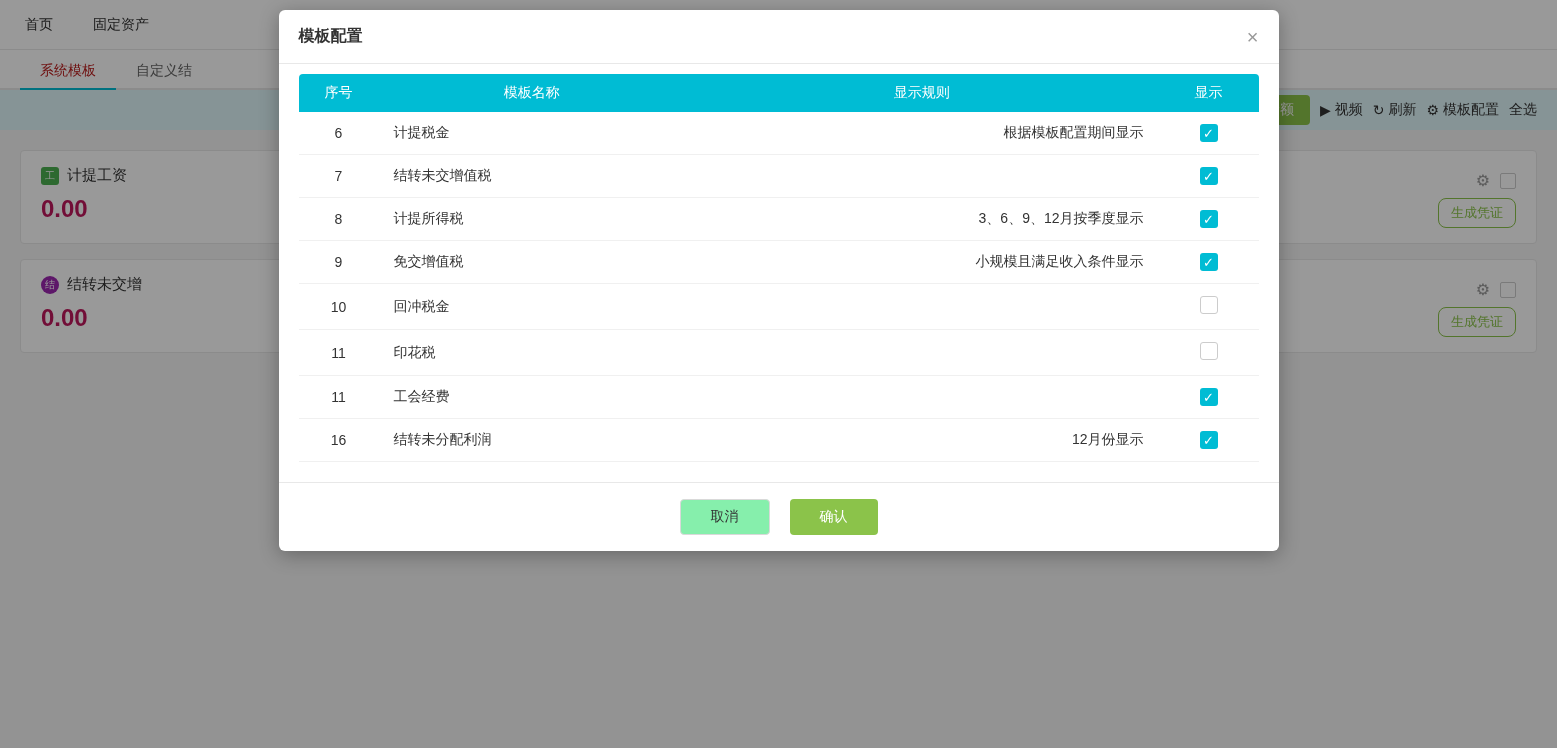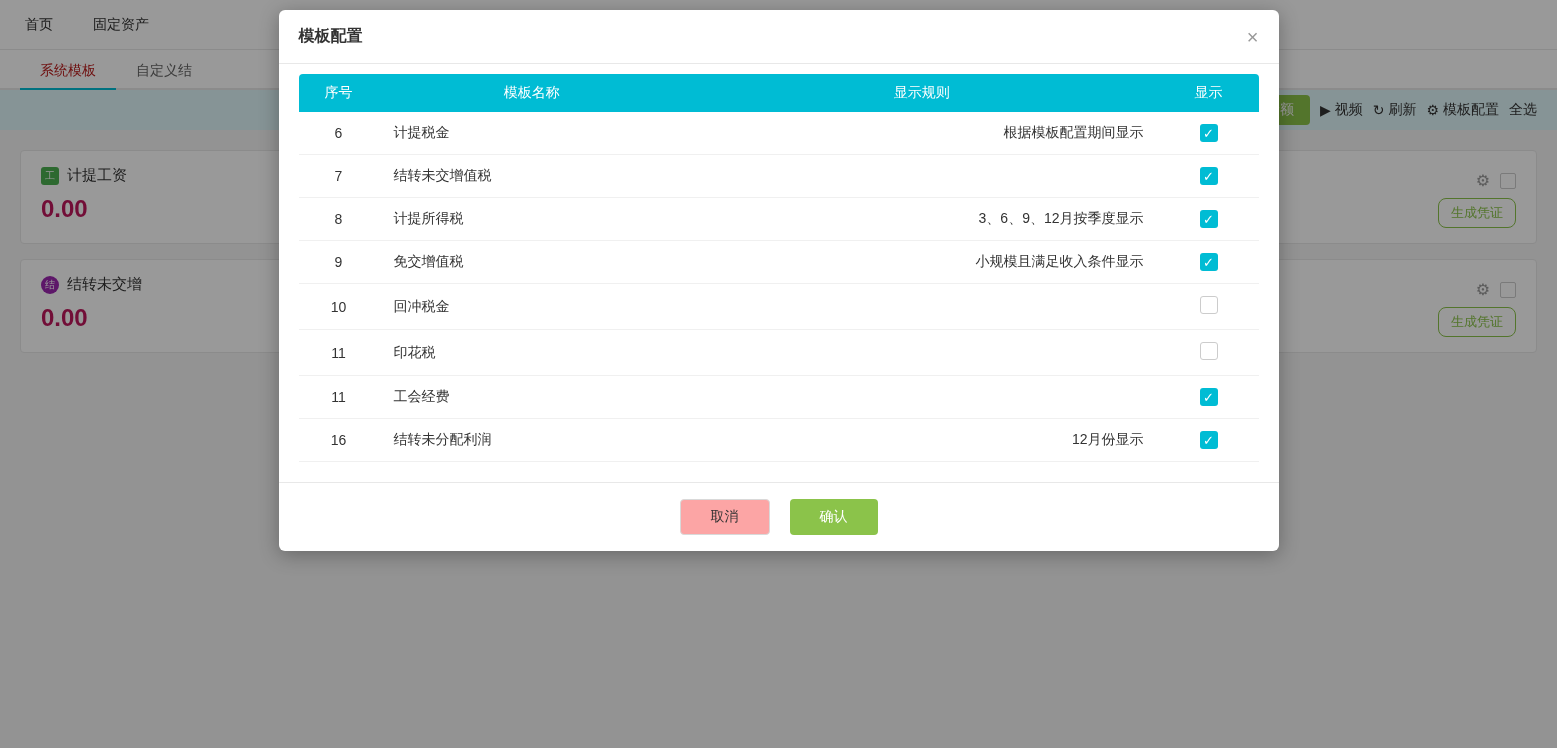--- a/index.html
+++ b/index.html
@@ -292,21 +292,21 @@
     
     .modal-footer {
       display: flex;
       justify-content: center;
       gap: 20px;
       padding: 16px 20px;
       border-top: 1px solid #e8e8e8;
     }
     .btn-cancel {
       border: 1px solid #d9d9d9;
-      background: #fca5a5;
+      background: #86efac;
       color: #333;
       padding: 8px 30px;
       border-radius: 4px;
       cursor: pointer;
       font-size: 14px;
     }
     .btn-confirm {
       background: #8bc34a;
       color: #fff;
       border: none;

